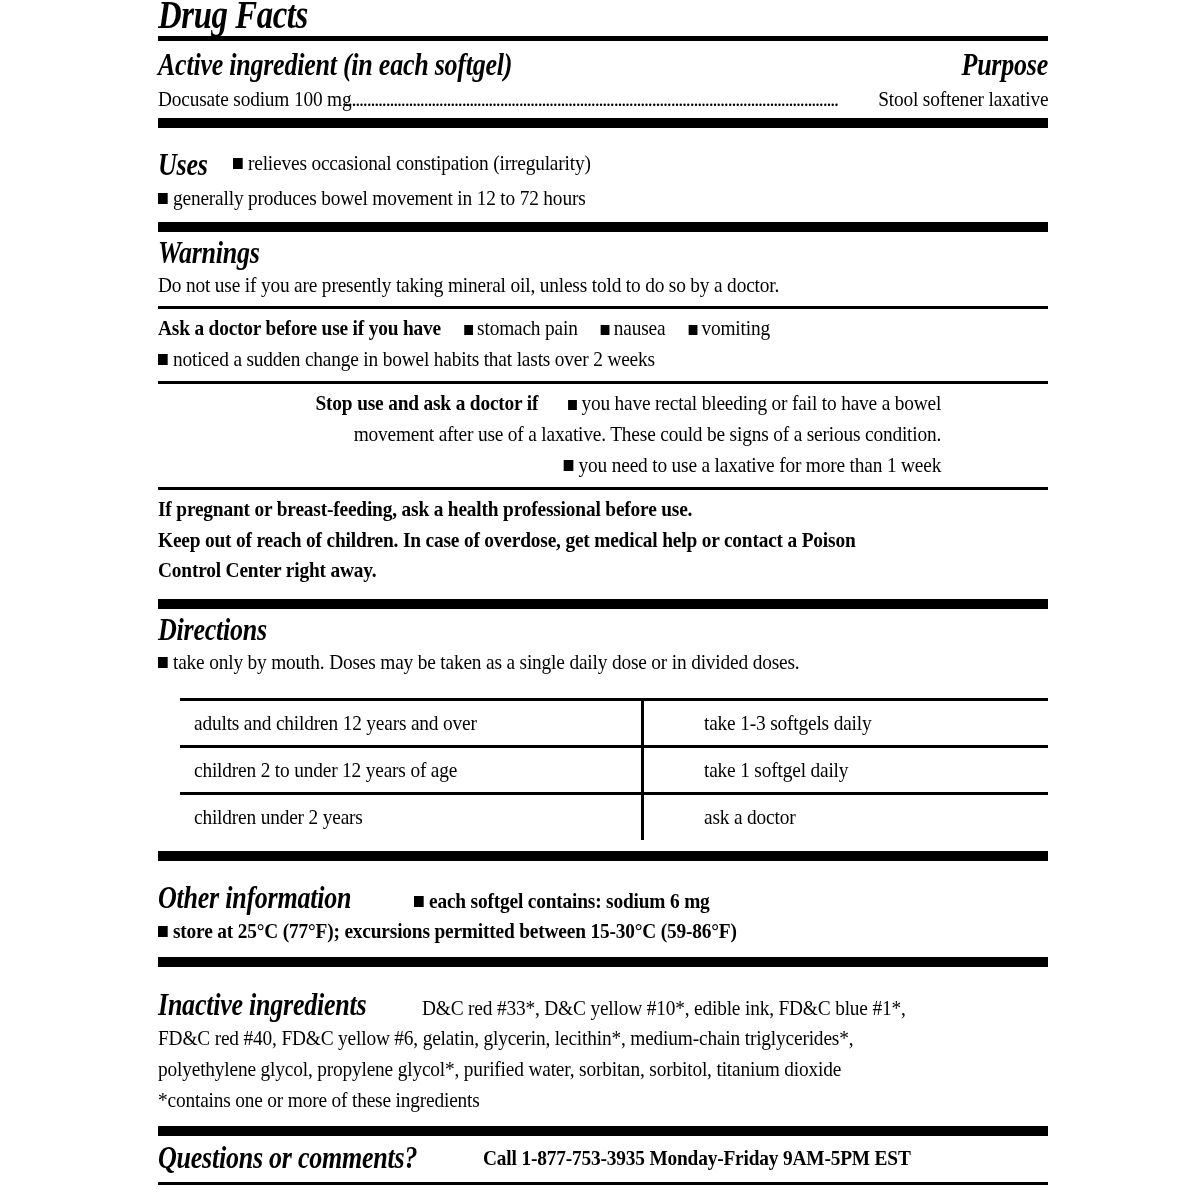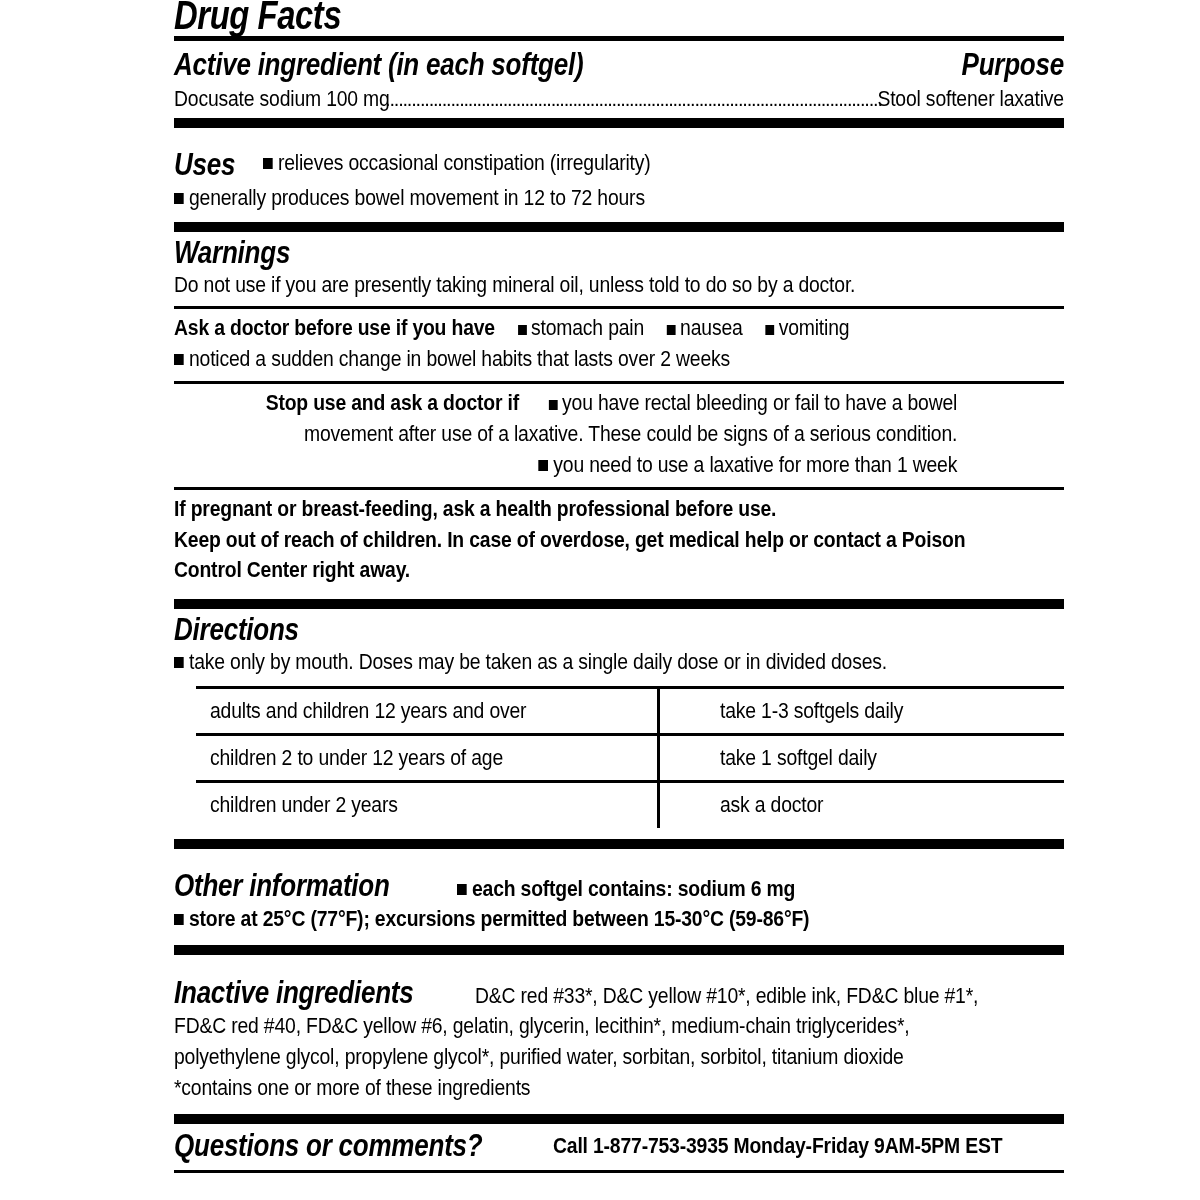--- a/index.html
+++ b/index.html
@@ -12,24 +12,25 @@
     width: 1200px;
     height: 1200px;
     font-family: "Liberation Sans", sans-serif;
     color: #000000;
     overflow: hidden;
   }
 
   
   #label-panel {
     position: absolute;
-    left: 174px;
+    left: 158px;
     top: 0px;
     width: 890px;
     height: 912px;
+    font-family: Liberation Serif, serif;
   }
   .rule-thin   { height: 3px;  background: #000; width: 100%; }
   .rule-heavy  { height: 10px; background: #000; width: 100%; }
   .rule-title  { height: 5px;  background: #000; width: 100%; }
 
   
   .hdr-title {
     font-weight: bold;
     font-style: italic;
     font-size: 40px;
@@ -230,21 +231,21 @@
   </div>
   <div style="height:14px;"></div>
   <div class="rule-heavy"></div>
 
   <div class="blk" style="padding-top:5px;">
     <div class="sec-head">Directions</div>
     <div class="body-txt" style="margin-top:1px;">
       <span class="bul"></span><span>take only by mouth. Doses may be taken as a single daily dose or in divided doses.</span>
     </div>
 
-    <table class="dose-table" style="margin-top:10px;">
+    <table class="dose-table" style="margin-top:22px;">
       <tbody>
           <tr>
         <td class="c1"><span>adults and children 12 years and over</span></td>
         <td class="c2"><span>take 1-3 softgels daily</span></td>
       </tr>
       <tr>
         <td class="c1"><span>children 2 to under 12 years of age</span></td>
         <td class="c2"><span>take 1 softgel daily</span></td>
       </tr>
       <tr>

